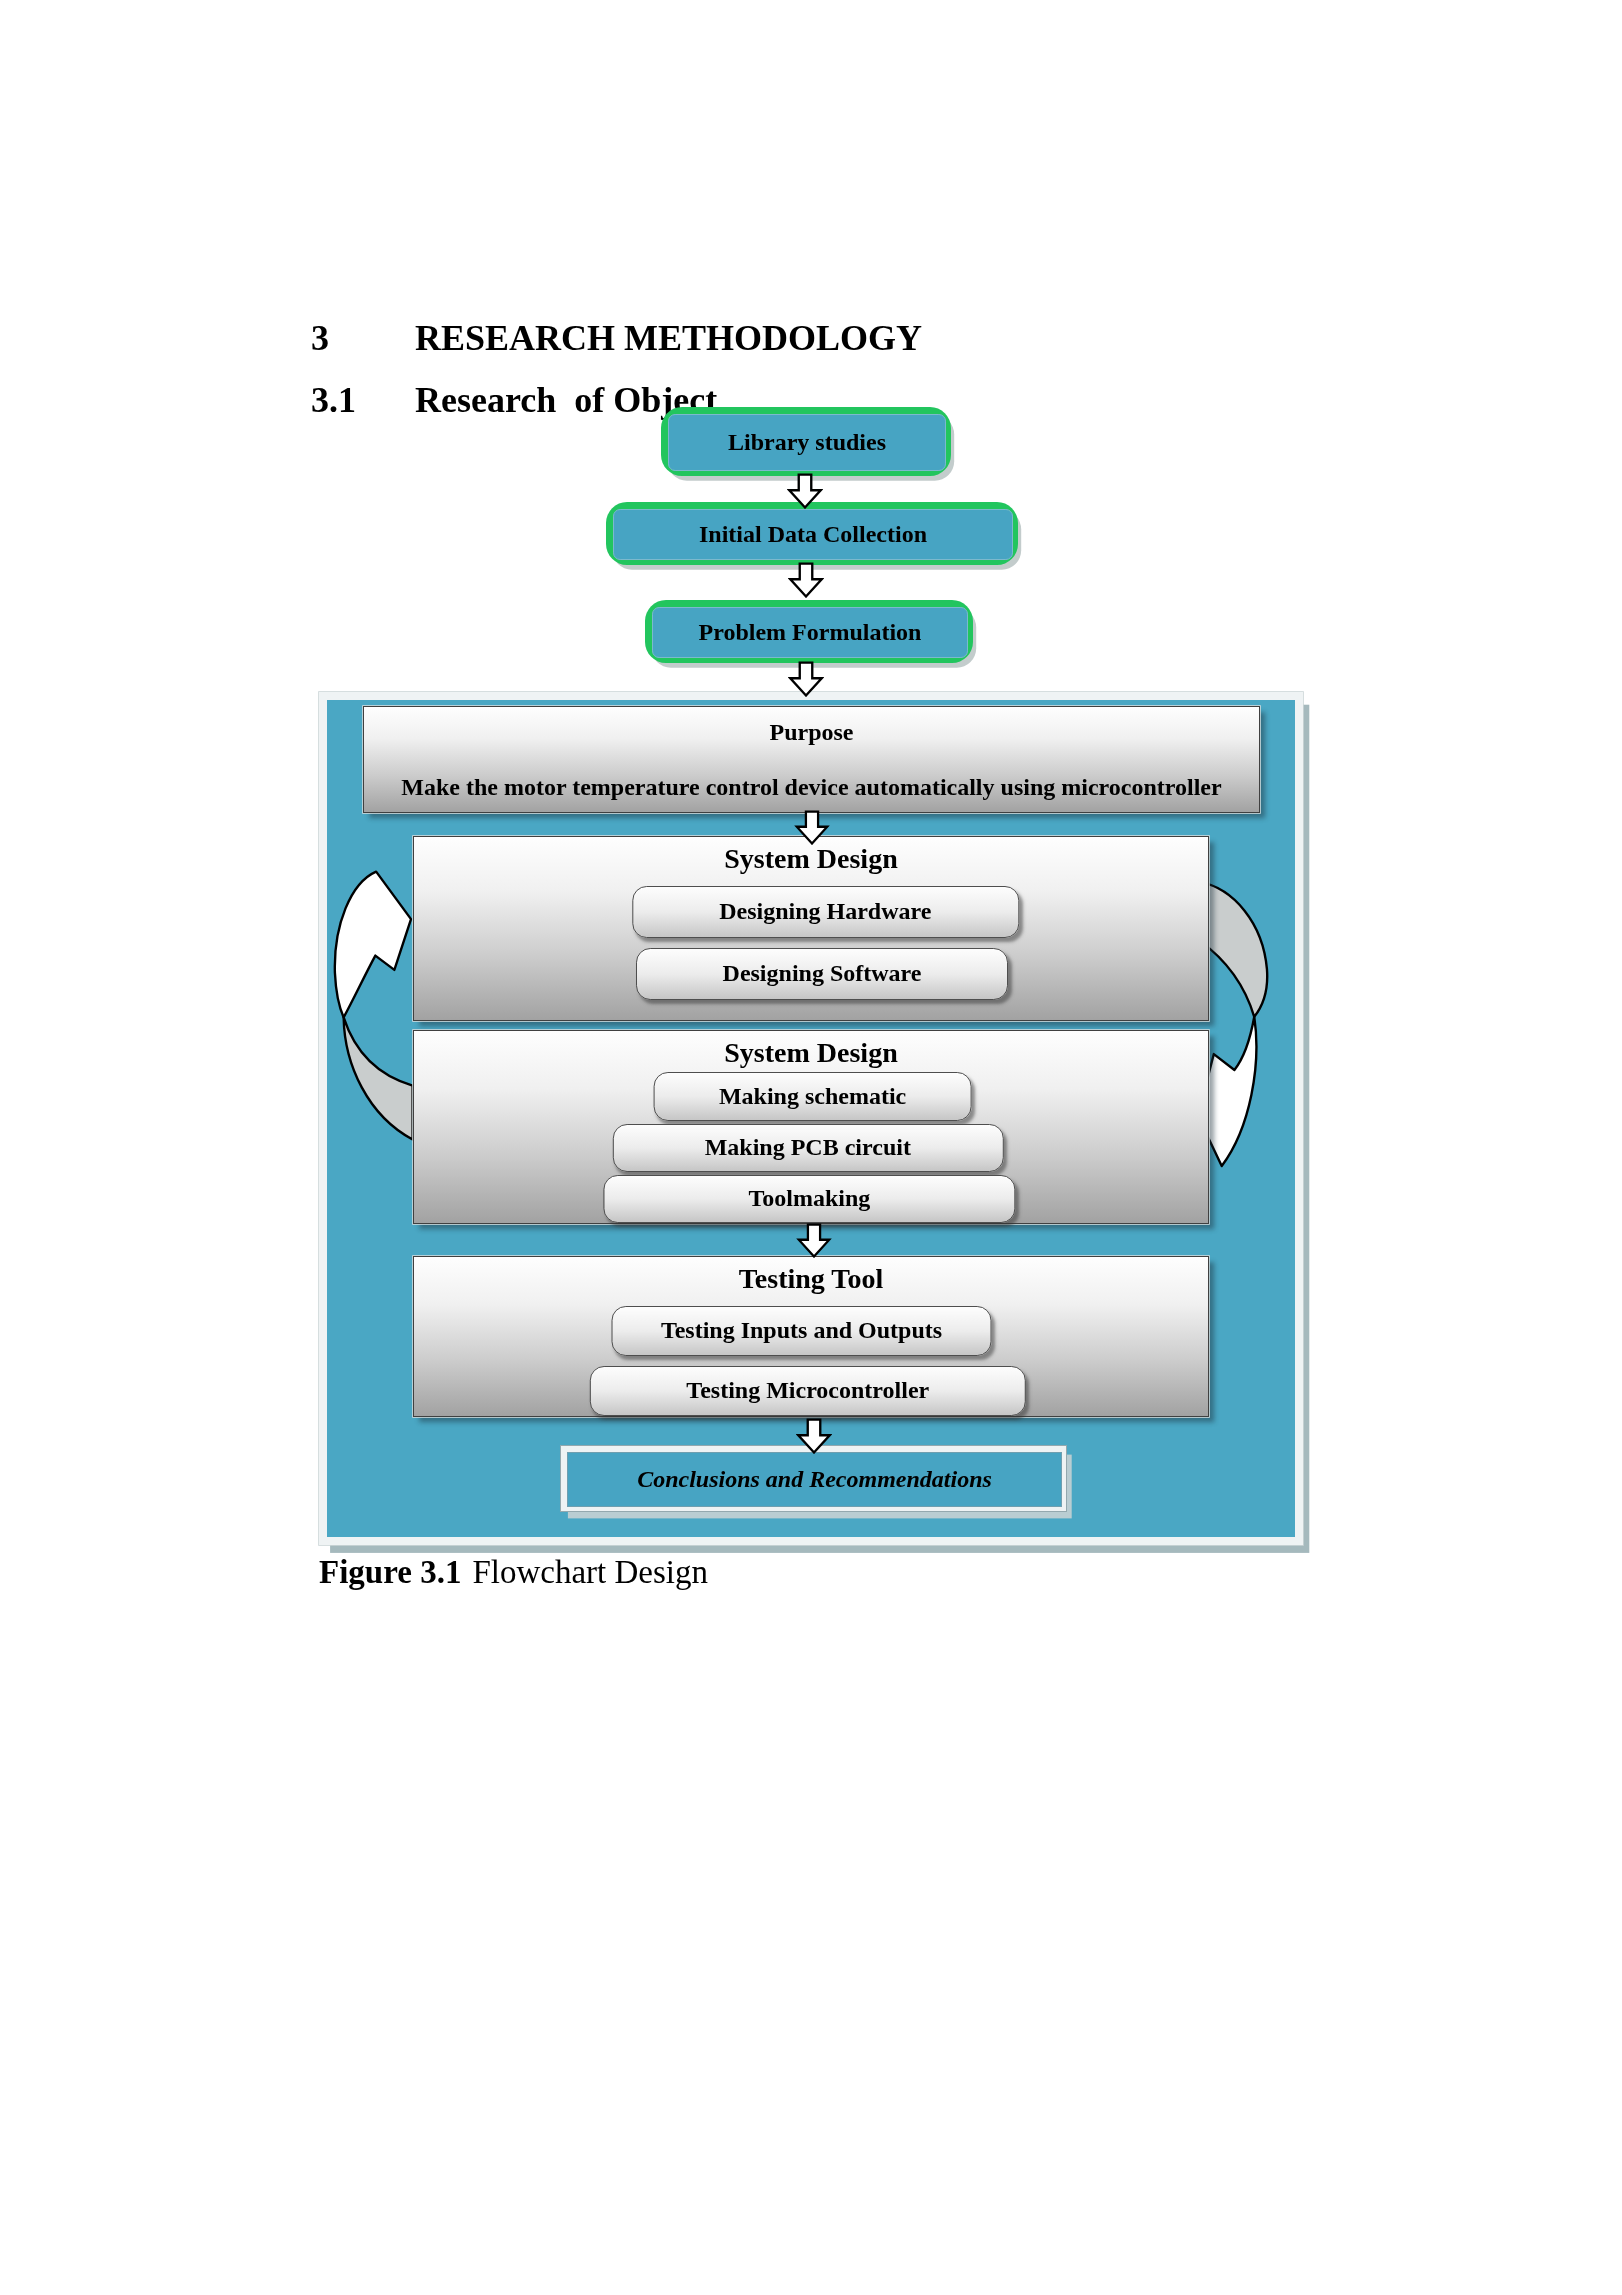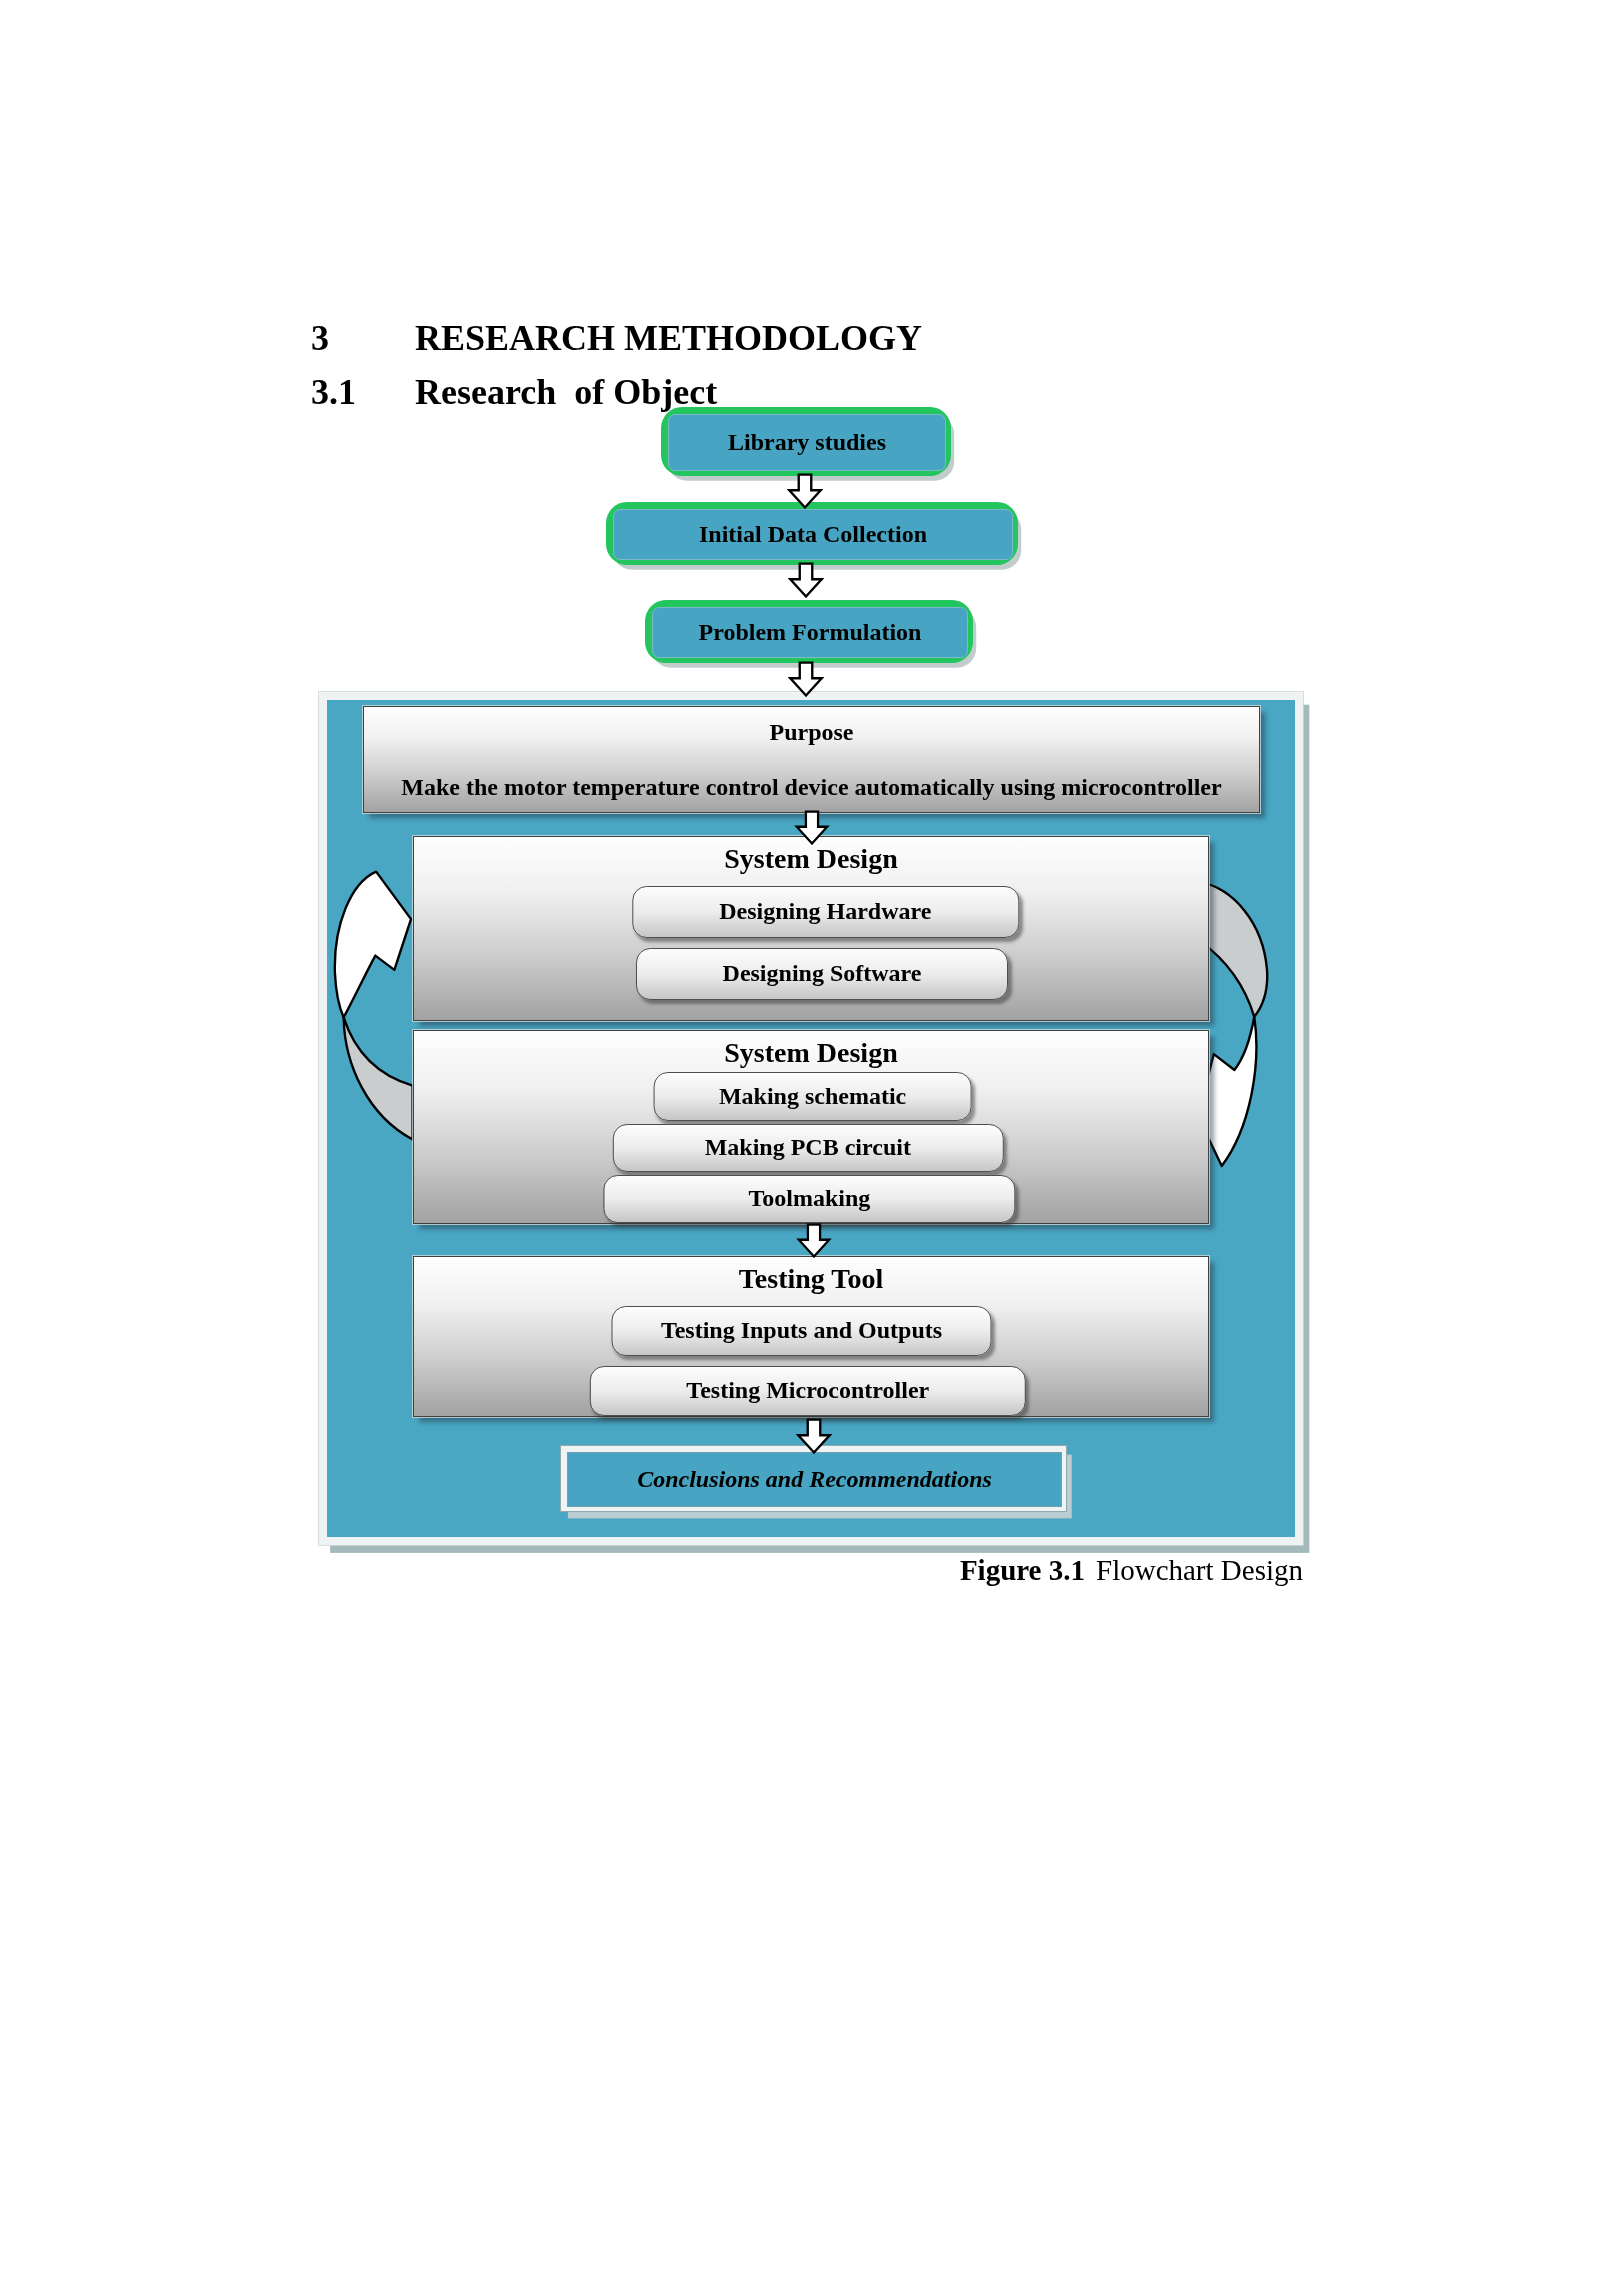--- a/index.html
+++ b/index.html
@@ -8,21 +8,21 @@
     width:1622px;height:2295px;
     background:#ffffff;
     font-family:"Liberation Serif","DejaVu Serif",serif;
     color:#000;
     overflow:hidden;
   }
   
   .heading{position:absolute;left:311px;font-weight:bold;font-size:36px;line-height:1;}
   .heading .htitle{position:absolute;left:104px;top:0;white-space:pre;}
   .h1{top:320px;}
-  .h2{top:374px;}
+  .h2{top:382px;}
   
   .bluebox{
     position:absolute;
     background:#22c55e;
     border-radius:21px;
     padding:7.1px;
     box-sizing:border-box;
     box-shadow:4.8px 6.3px 0 -1.6px #c3cccc;
   }
   .bluebox-in{
@@ -112,21 +112,21 @@
     display:flex;align-items:center;justify-content:center;
     font-weight:bold;font-size:24px;
   }
   
   .cycle{position:absolute;z-index:0;}
   .cyc-left{left:0px;top:170px;width:107px;height:295px;}
   .cyc-right{left:863px;top:174px;width:119px;height:309px;}
   
   .caption{
     position:absolute;left:319px;top:1554px;width:984px;
-    text-align:right;font-size:29px;
+    text-align:left;font-size:33px;
   }
   .caption .cap-label{font-weight:bold;}
   .caption .cap-text{margin-left:11px;}
 </style>
 </head>
 <body>
 
 <div class="page">
 
   <div class="heading h1">

